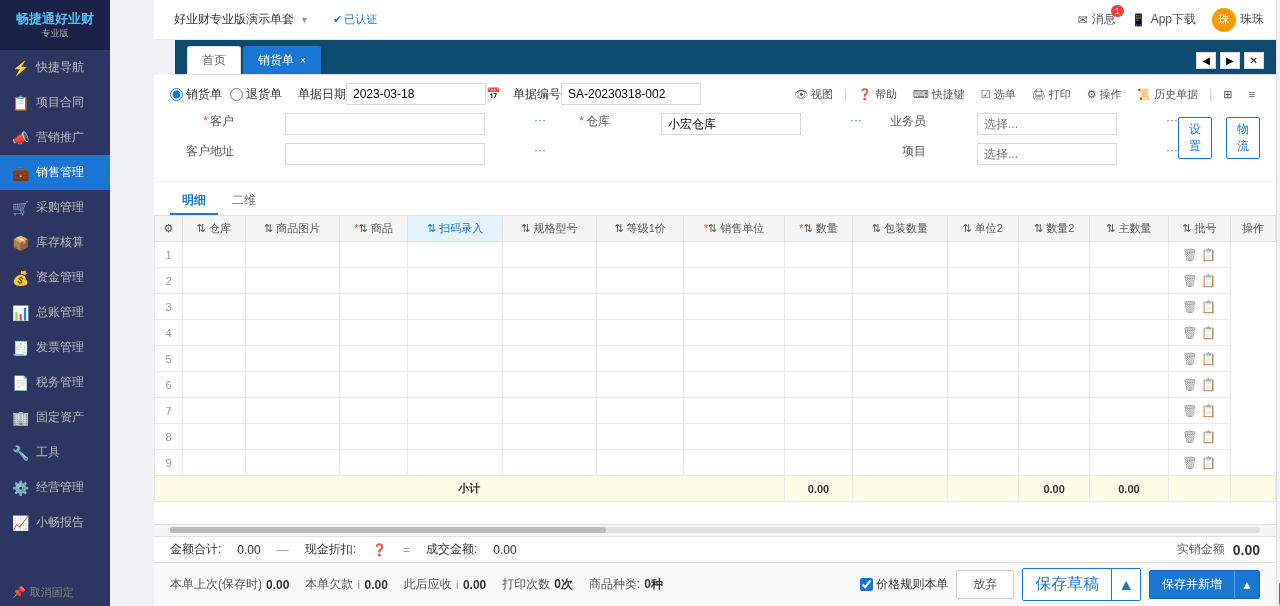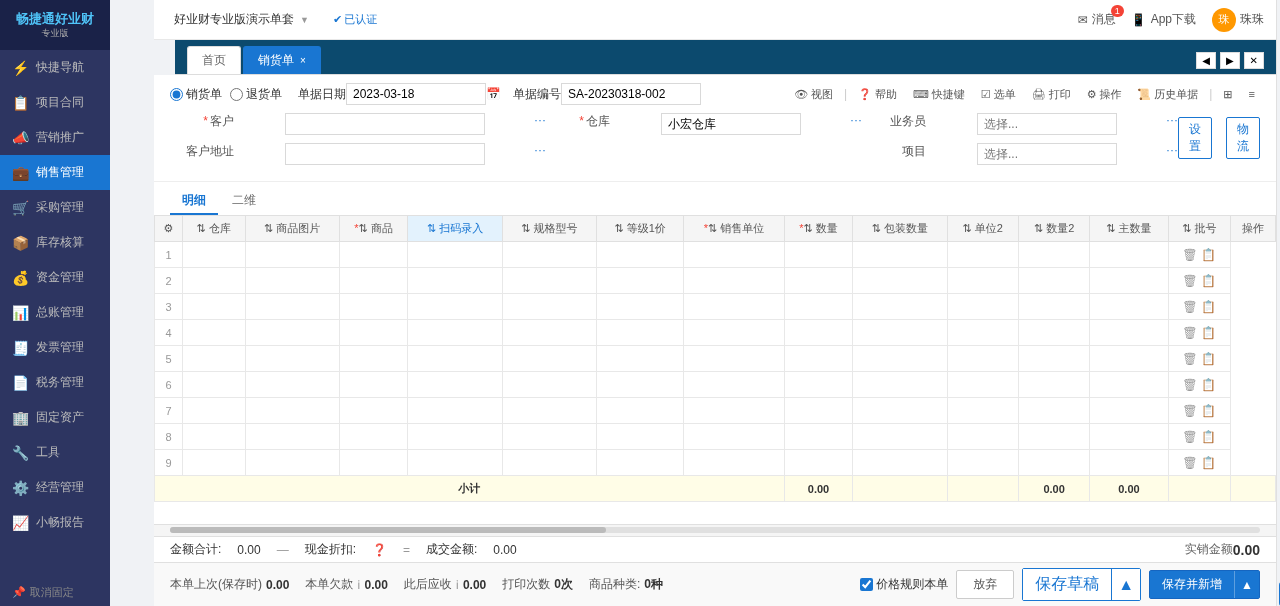--- a/index.html
+++ b/index.html
@@ -78,21 +78,21 @@
     .subtotal-row td { background: #fffde7; font-weight: bold; }
 
     
     .scroll-area { height: 12px; background: #f5f5f5; border-top: 1px solid #e0e0e0; position: relative; padding: 2px 16px; }
     .scroll-track { height: 6px; background: #e0e0e0; border-radius: 3px; position: relative; }
     .scroll-thumb { height: 6px; background: #bbb; border-radius: 3px; width: 40%; position: absolute; left: 0; }
 
     
     .footer-sum { background: #fff; border-top: 1px solid #e0e0e0; padding: 4px 16px; display: flex; align-items: center; gap: 16px; font-size: 12px; color: #333; }
     .footer-sum-sep { color: #999; }
-    .sum-right { margin-left: auto; display: flex; align-items: center; gap: 0; justify-content: space-between; }
+    .sum-right { margin-left: auto; display: flex; align-items: center; gap: 8px; justify-content: space-between; }
     .sum-amount { font-size: 14px; font-weight: bold; color: #333; }
     .sum-label { color: #666; }
 
     
     .bottom-bar { background: #f9f9f9; border-top: 1px solid #e0e0e0; padding: 5px 16px; display: flex; align-items: center; gap: 16px; font-size: 12px; }
     .bottom-item { display: flex; align-items: center; gap: 4px; color: #555; }
     .bottom-item .val { color: #333; font-weight: bold; }
     .bottom-right { margin-left: auto; display: flex; align-items: center; gap: 8px; }
     .checkbox-label { display: flex; align-items: center; gap: 3px; }
     .btn-discard { background: #fff; border: 1px solid #ccc; padding: 5px 16px; cursor: pointer; font-size: 12px; border-radius: 2px; color: #555; }

